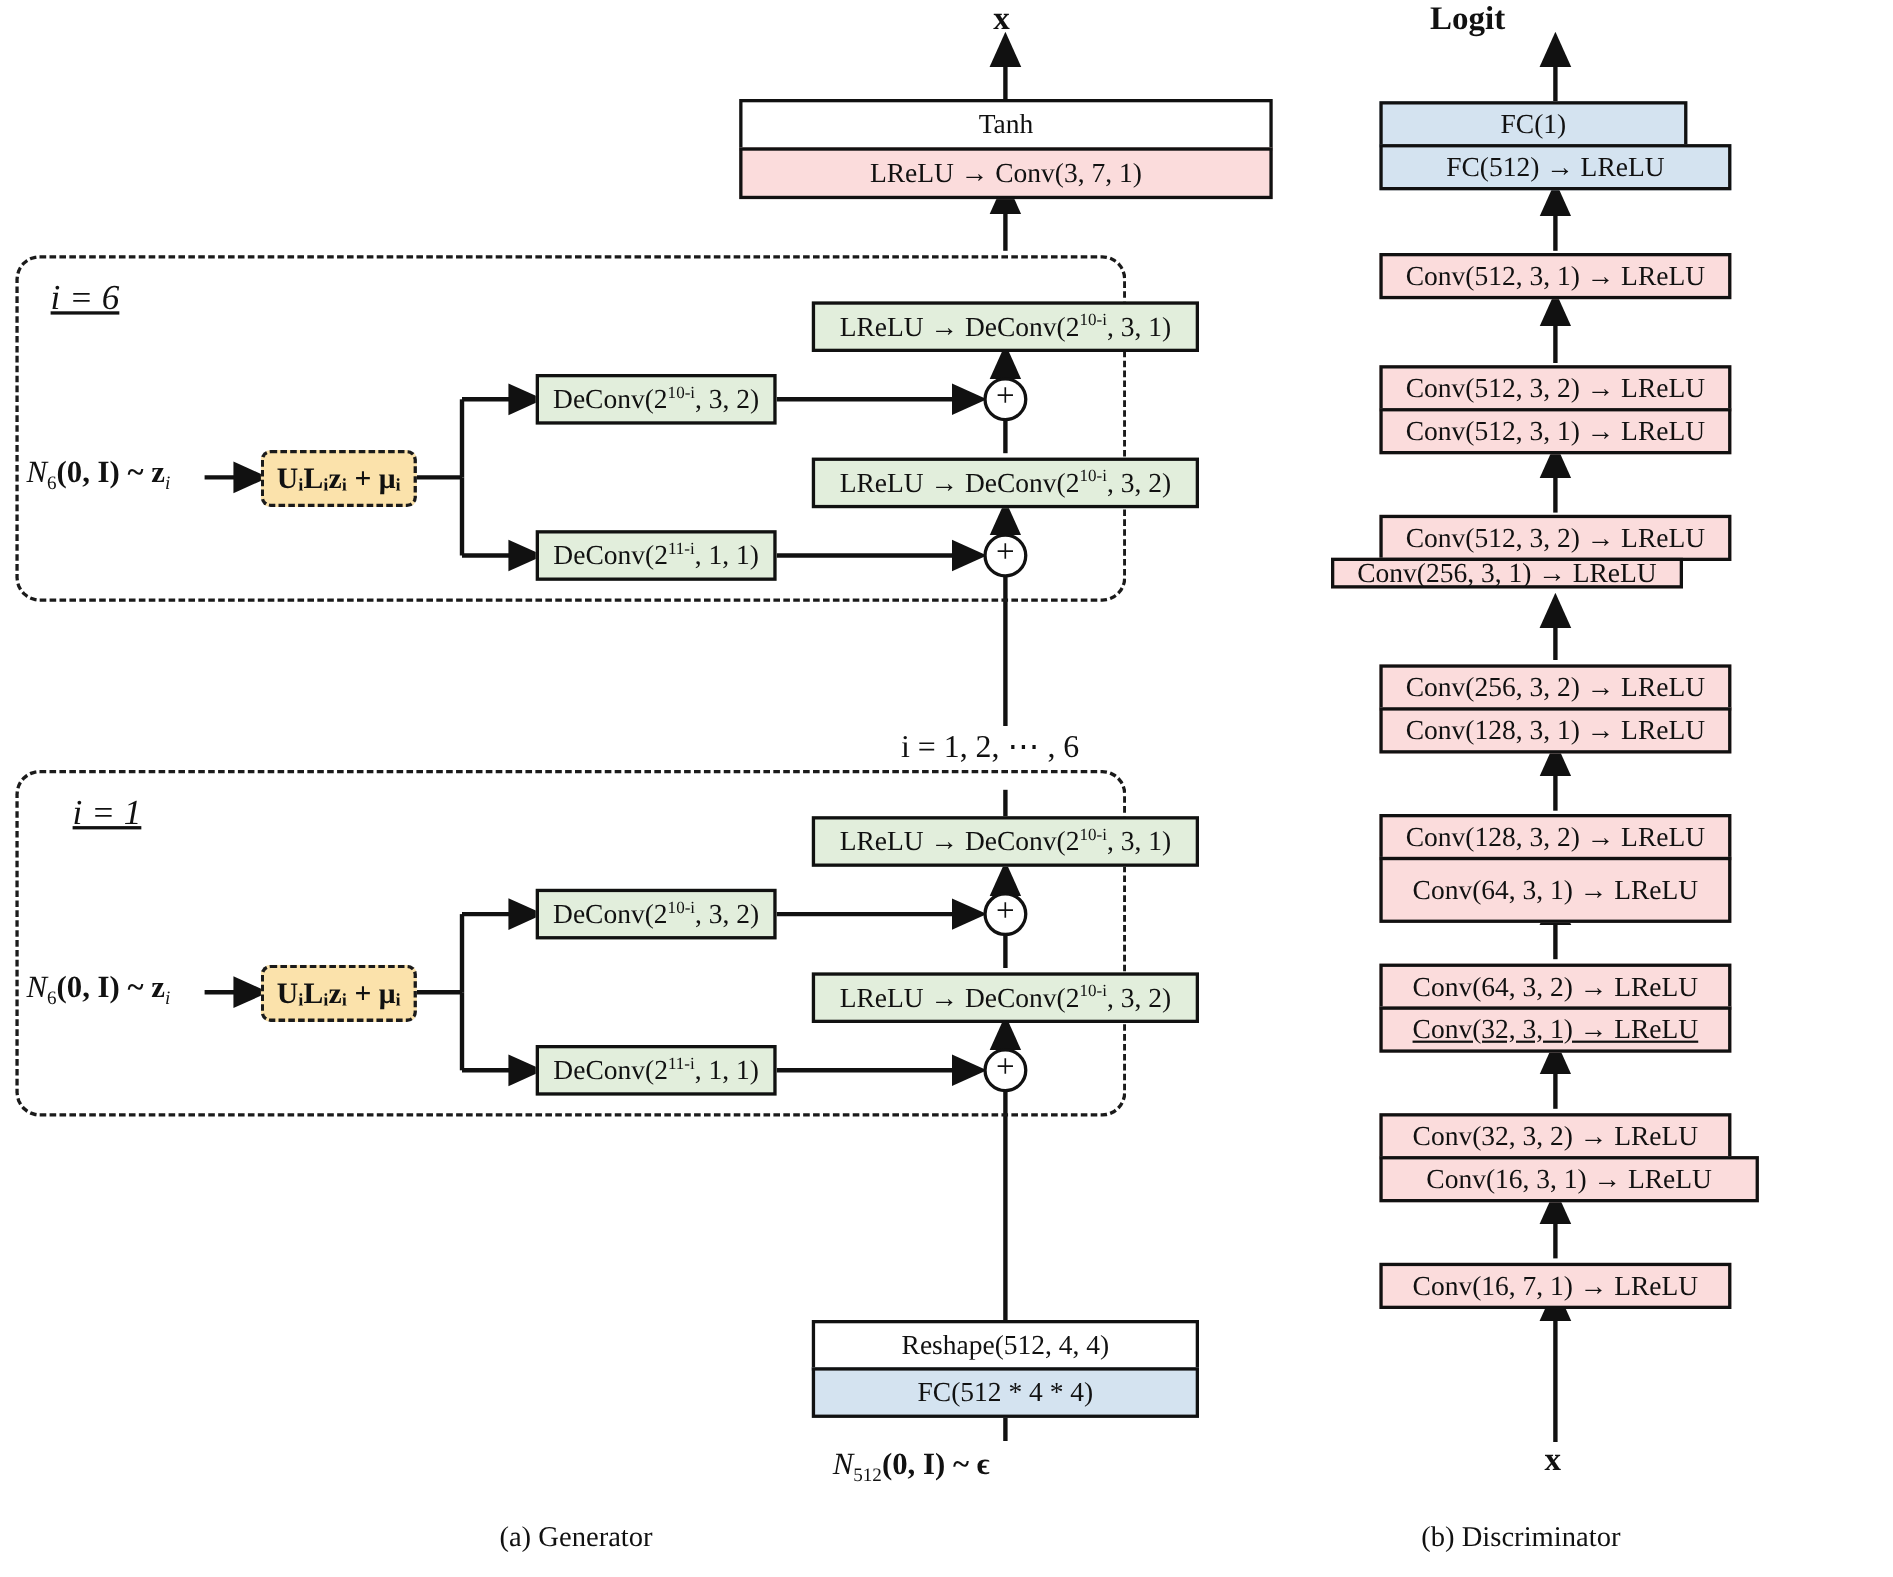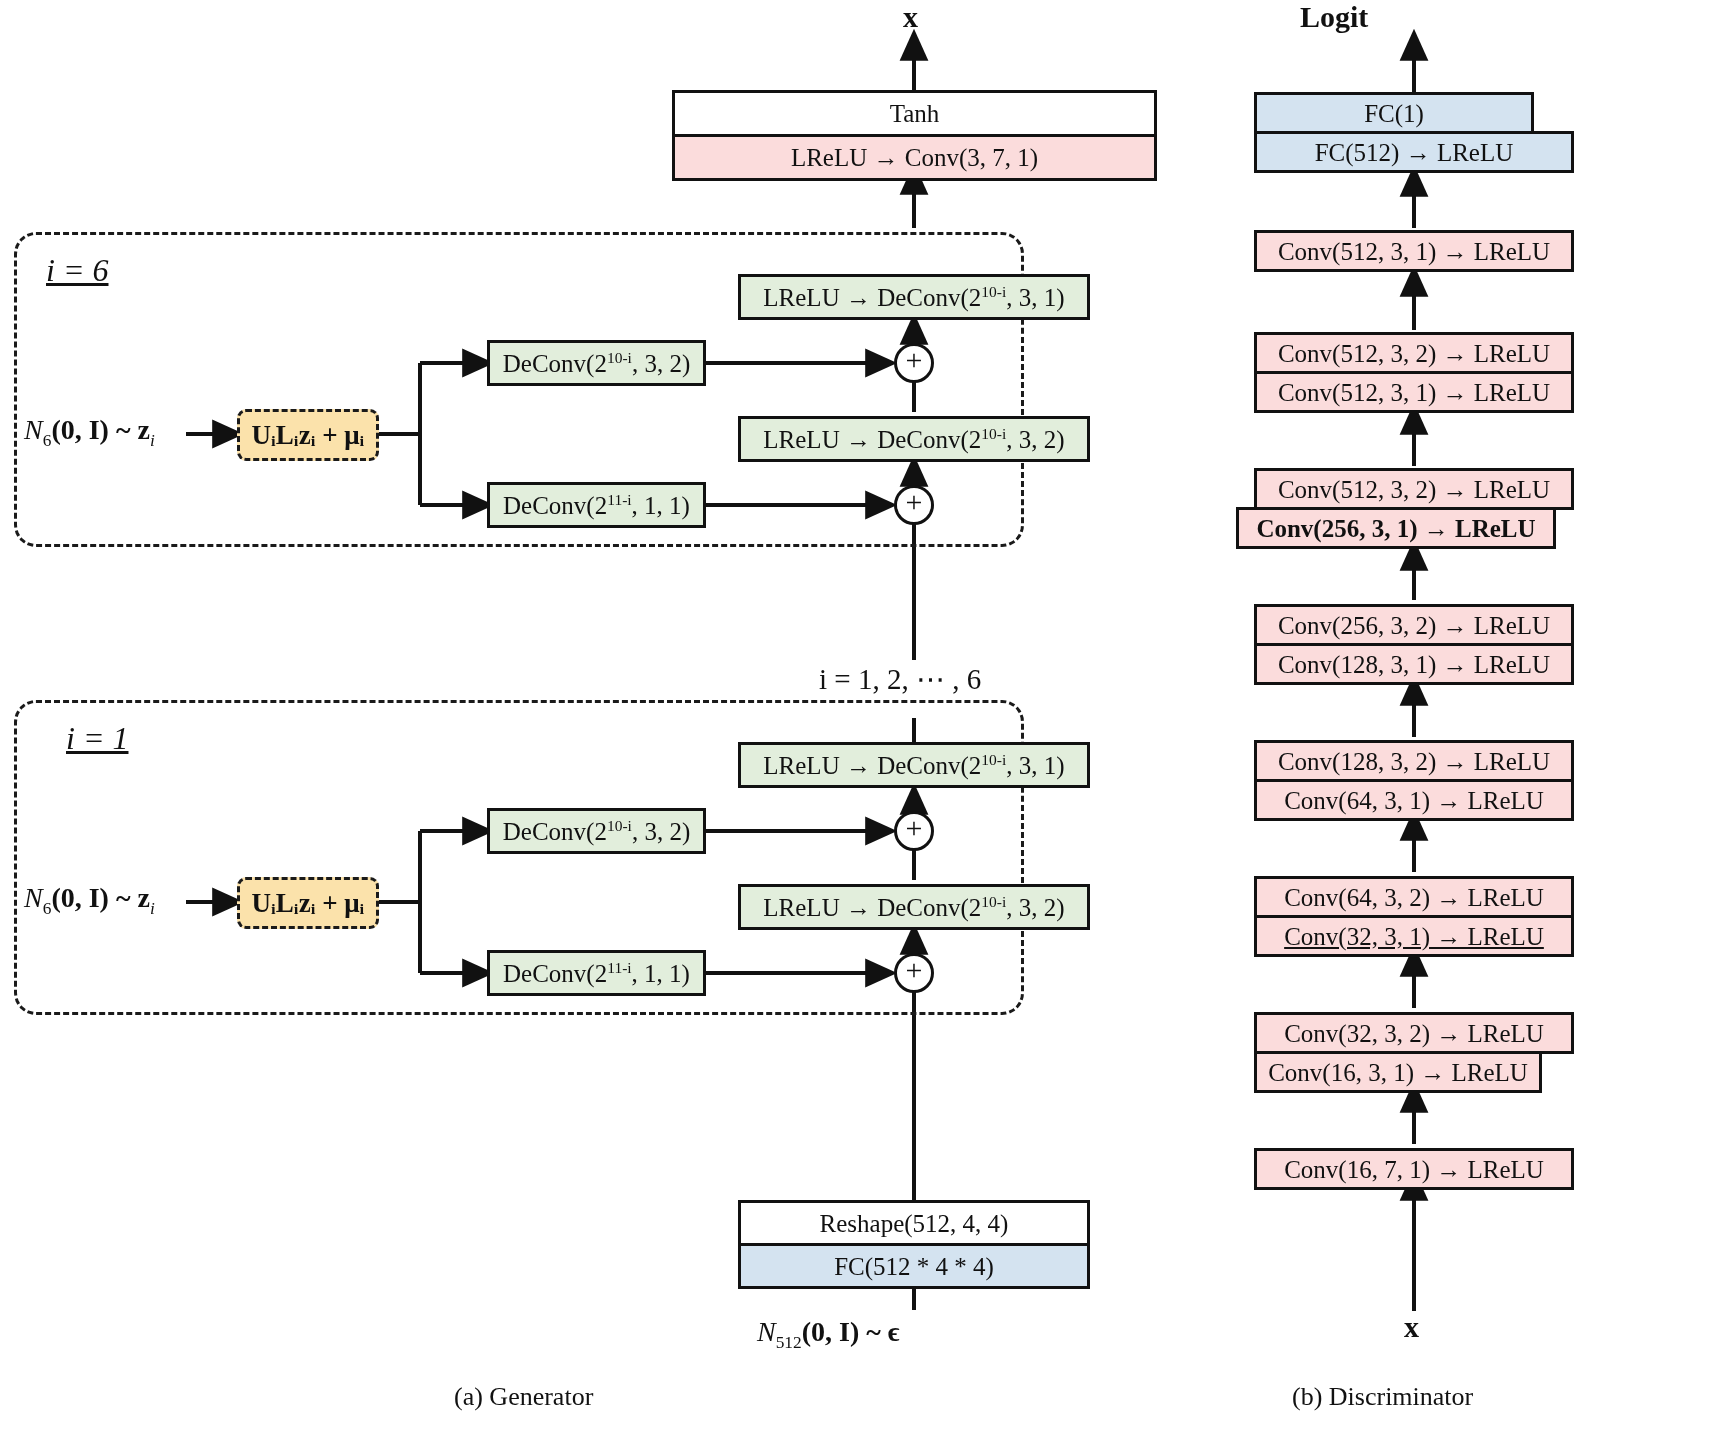--- a/index.html
+++ b/index.html
@@ -239,49 +239,49 @@
   <div class="box pink" style="left:1254px;top:332px;width:320px;height:42px;">
     <span>Conv(512, 3, 2) → LReLU</span>
   </div>
   <div class="box pink joined-top" style="left:1254px;top:374px;width:320px;height:42px;">
     <span>Conv(512, 3, 1) → LReLU</span>
   </div>
 
   <div class="box pink" style="left:1254px;top:468px;width:320px;height:42px;">
     <span>Conv(512, 3, 2) → LReLU</span>
   </div>
-  <div class="box pink joined-top" style="left:1236px;top:510px;width:320px;height:42px;font-weight:bold;">
+  <div class="box pink joined-top" style="left:1210px;top:510px;width:320px;height:28px;">
     <span>Conv(256, 3, 1) → LReLU</span>
   </div>
 
   <div class="box pink" style="left:1254px;top:604px;width:320px;height:42px;">
     <span>Conv(256, 3, 2) → LReLU</span>
   </div>
   <div class="box pink joined-top" style="left:1254px;top:646px;width:320px;height:42px;">
     <span>Conv(128, 3, 1) → LReLU</span>
   </div>
 
   <div class="box pink" style="left:1254px;top:740px;width:320px;height:42px;">
     <span>Conv(128, 3, 2) → LReLU</span>
   </div>
-  <div class="box pink joined-top" style="left:1254px;top:782px;width:320px;height:42px;">
+  <div class="box pink joined-top" style="left:1254px;top:782px;width:320px;height:60px;">
     <span>Conv(64, 3, 1) → LReLU</span>
   </div>
 
   <div class="box pink" style="left:1254px;top:876px;width:320px;height:42px;">
     <span>Conv(64, 3, 2) → LReLU</span>
   </div>
   <div class="box pink joined-top" style="left:1254px;top:918px;width:320px;height:42px;text-decoration:underline;">
     <span>Conv(32, 3, 1) → LReLU</span>
   </div>
 
   <div class="box pink" style="left:1254px;top:1012px;width:320px;height:42px;">
     <span>Conv(32, 3, 2) → LReLU</span>
   </div>
-  <div class="box pink joined-top" style="left:1254px;top:1054px;width:288px;height:42px;">
+  <div class="box pink joined-top" style="left:1254px;top:1054px;width:345px;height:42px;">
     <span>Conv(16, 3, 1) → LReLU</span>
   </div>
 
   <div class="box pink" style="left:1254px;top:1148px;width:320px;height:42px;">
     <span>Conv(16, 7, 1) → LReLU</span>
   </div>
 
   <div class="txt" style="left:1404px;top:1312px;font-size:30px;font-weight:bold;">x</div>
 
   <div class="caption" style="left:1292px;top:1382px;">(b) Discriminator</div>

